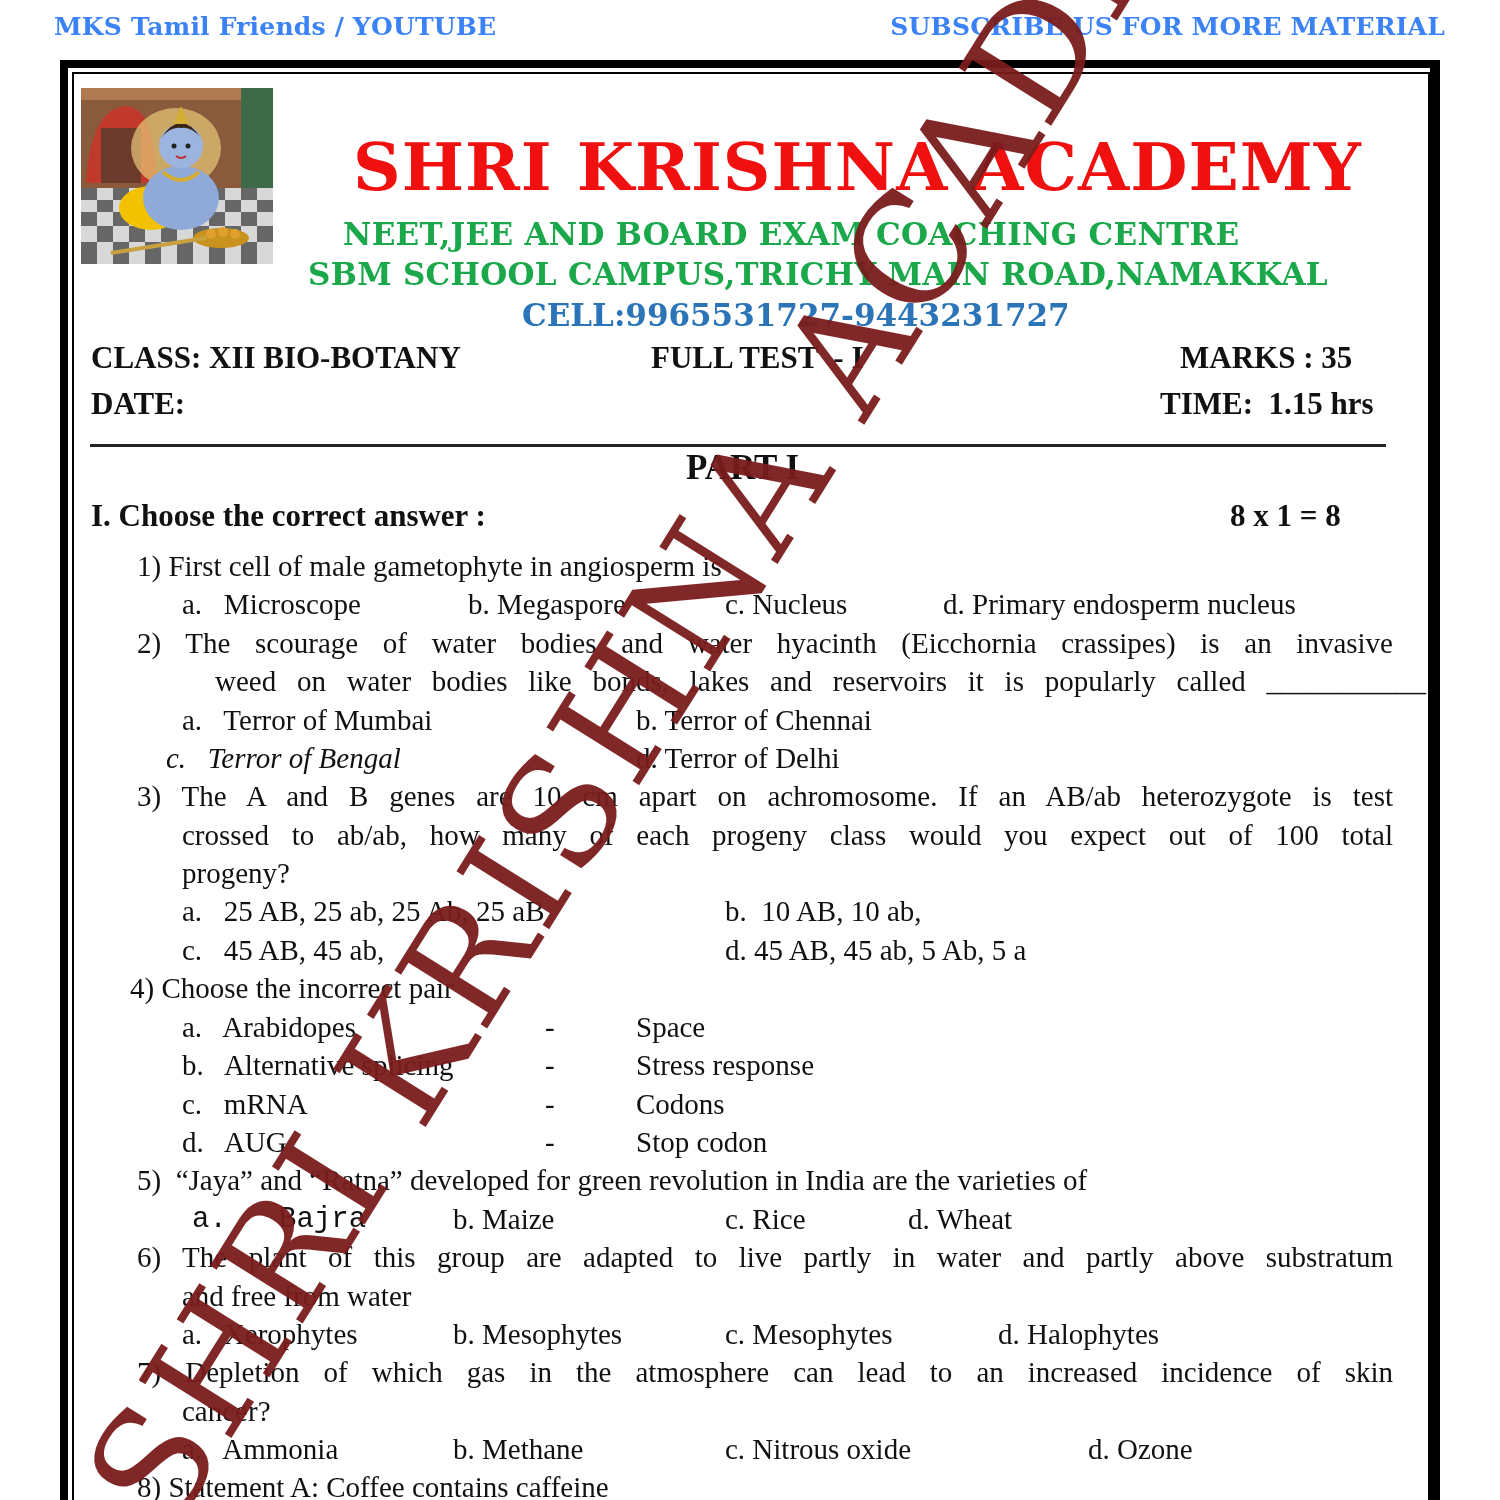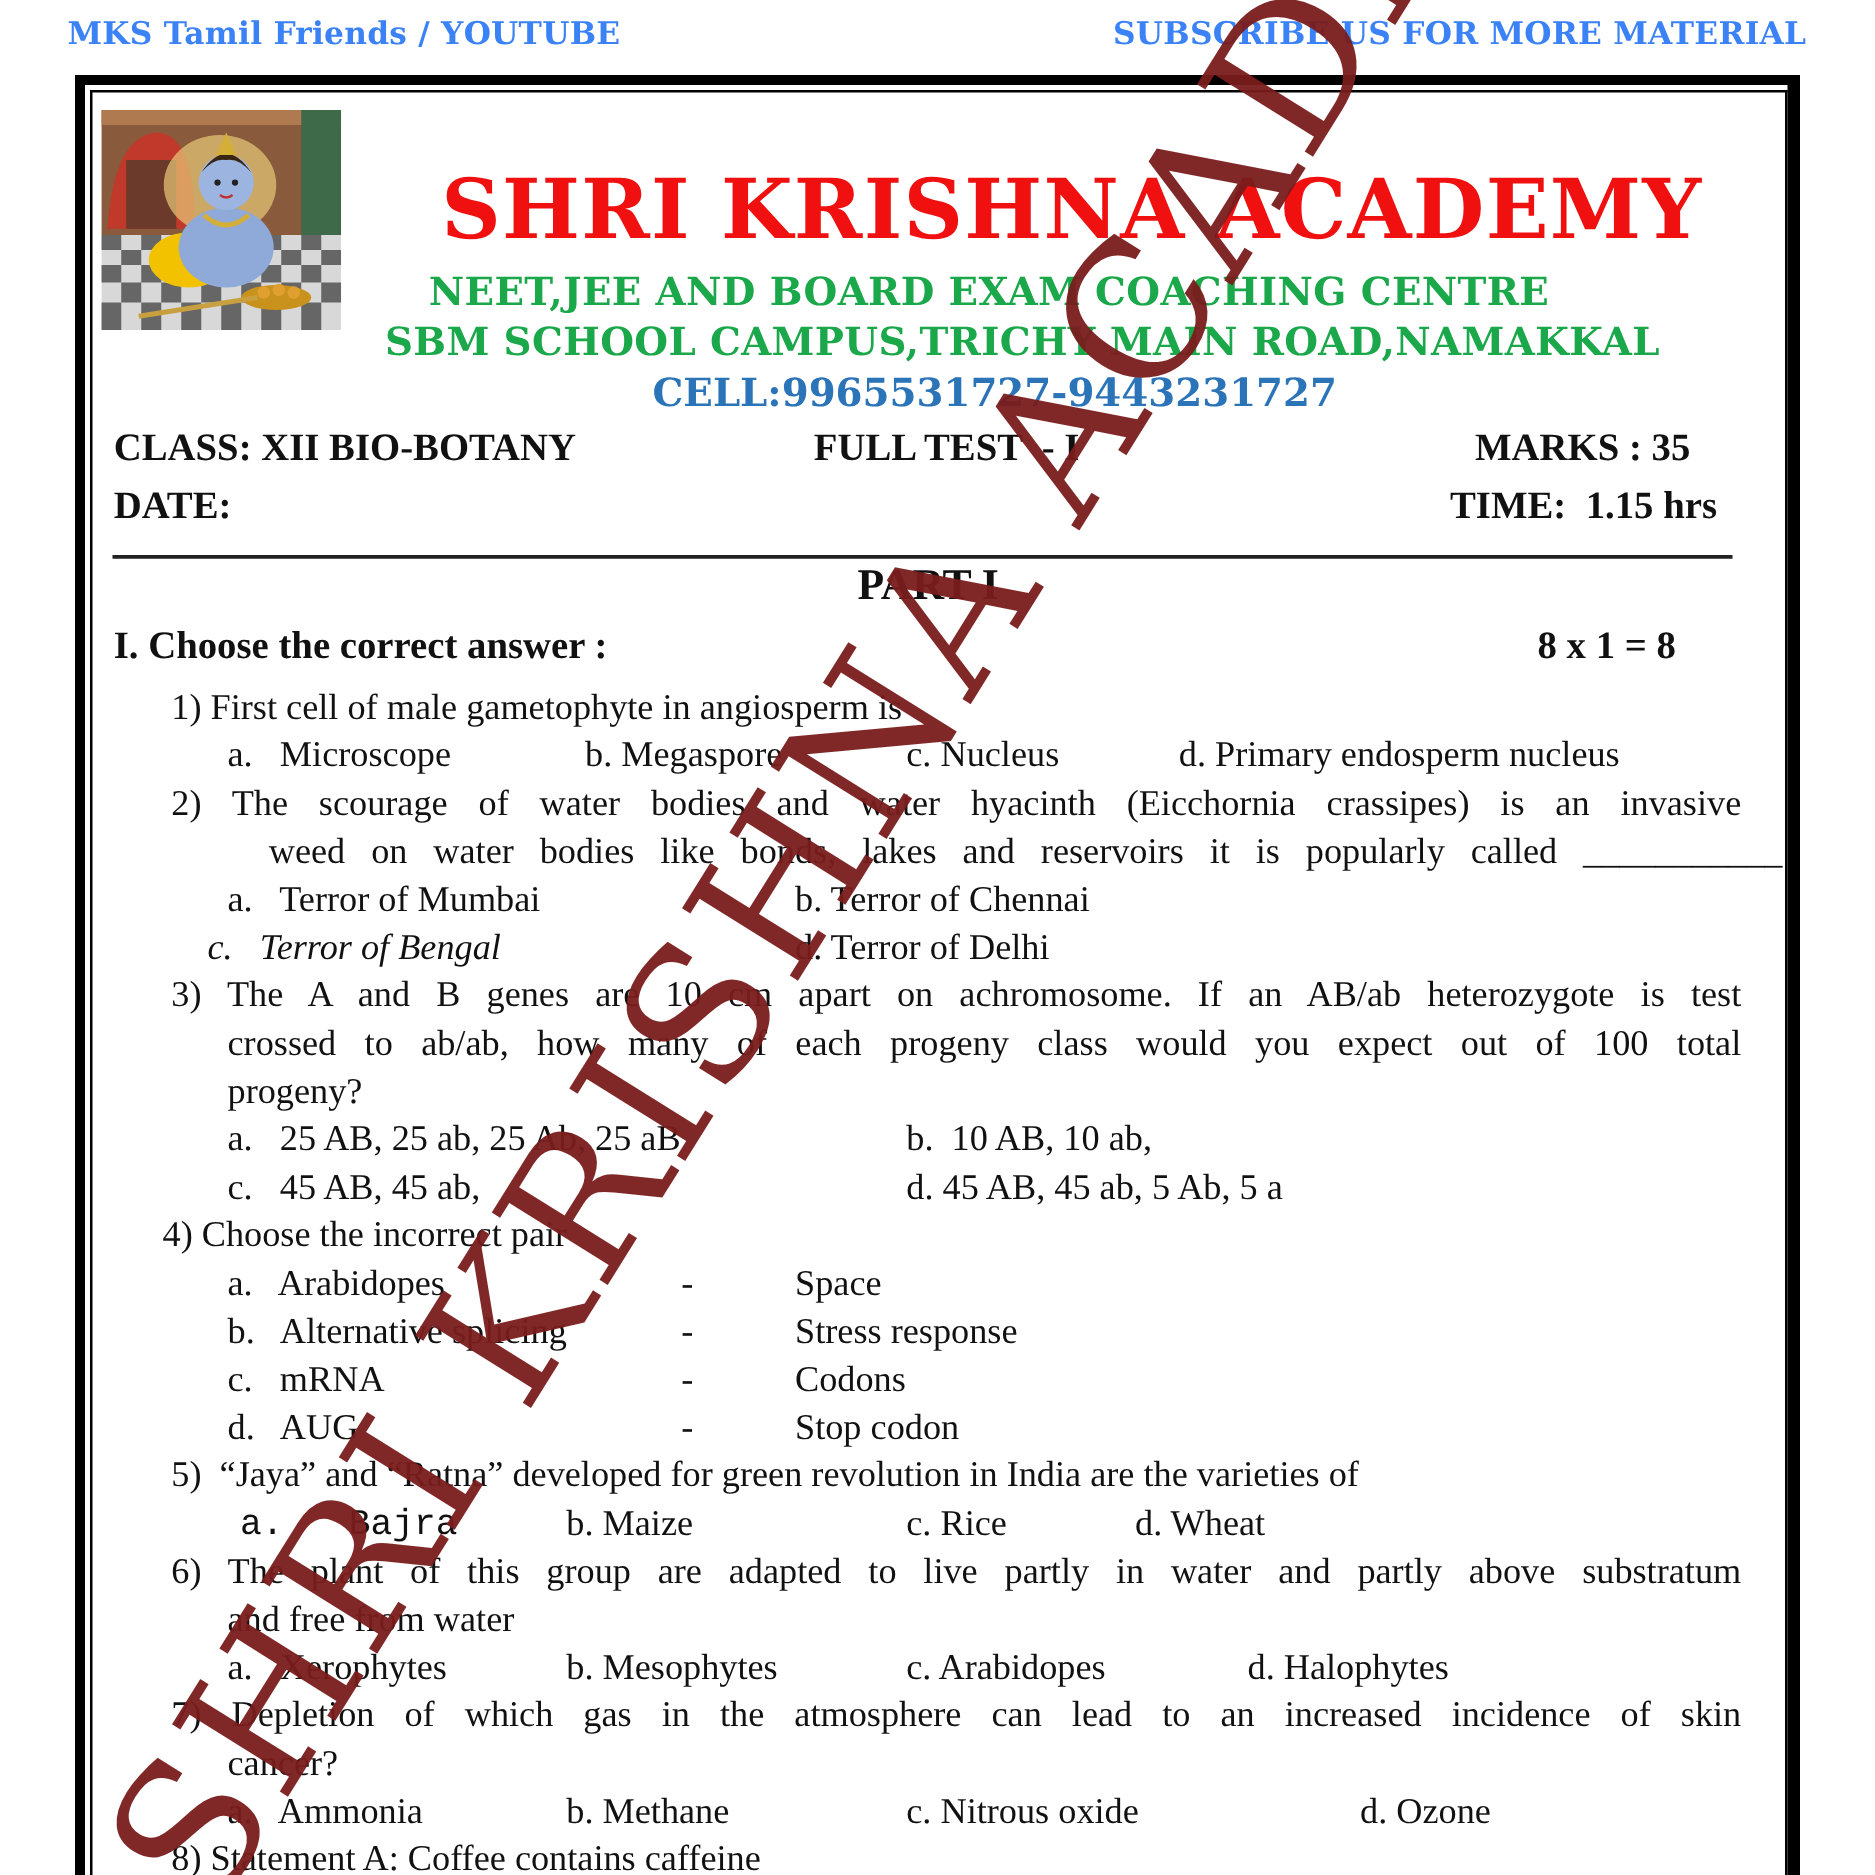--- a/index.html
+++ b/index.html
@@ -171,21 +171,21 @@
 <div class="line" style="left:137px; top:1164px; white-space:pre;">5)  “Jaya” and “Ratna” developed for green revolution in India are the varieties of</div>
 <div class="line" style="left:192px; top:1203px; white-space:pre;font-family:Liberation Mono, monospace;">a.   Bajra</div>
 <div class="line" style="left:453px; top:1203px;">b. Maize</div>
 <div class="line" style="left:725px; top:1203px;">c. Rice</div>
 <div class="line" style="left:908px; top:1203px;">d. Wheat</div>
 
 <div class="line just" style="left:137px; top:1241px; width:1256px;">6) The plant of this group are adapted to live partly in water and partly above substratum</div>
 <div class="line" style="left:182px; top:1280px;">and free from water</div>
 <div class="line" style="left:182px; top:1318px; white-space:pre;">a.   Xerophytes</div>
 <div class="line" style="left:453px; top:1318px;">b. Mesophytes</div>
-<div class="line" style="left:725px; top:1318px;">c. Arabidopes</div>
+<div class="line" style="left:725px; top:1318px;">c. Mesophytes</div>
 <div class="line" style="left:998px; top:1318px;">d. Halophytes</div>
 
 <div class="line just" style="left:137px; top:1356px; width:1256px;">7) Depletion of which gas in the atmosphere can lead to an increased incidence of skin</div>
 <div class="line" style="left:182px; top:1395px;">cancer?</div>
 <div class="line" style="left:182px; top:1433px; white-space:pre;">a.   Ammonia</div>
 <div class="line" style="left:453px; top:1433px;">b. Methane</div>
 <div class="line" style="left:725px; top:1433px;">c. Nitrous oxide</div>
 <div class="line" style="left:1088px; top:1433px;">d. Ozone</div>
 
 <div class="line" style="left:137px; top:1471px;">8) Statement A: Coffee contains caffeine</div>

